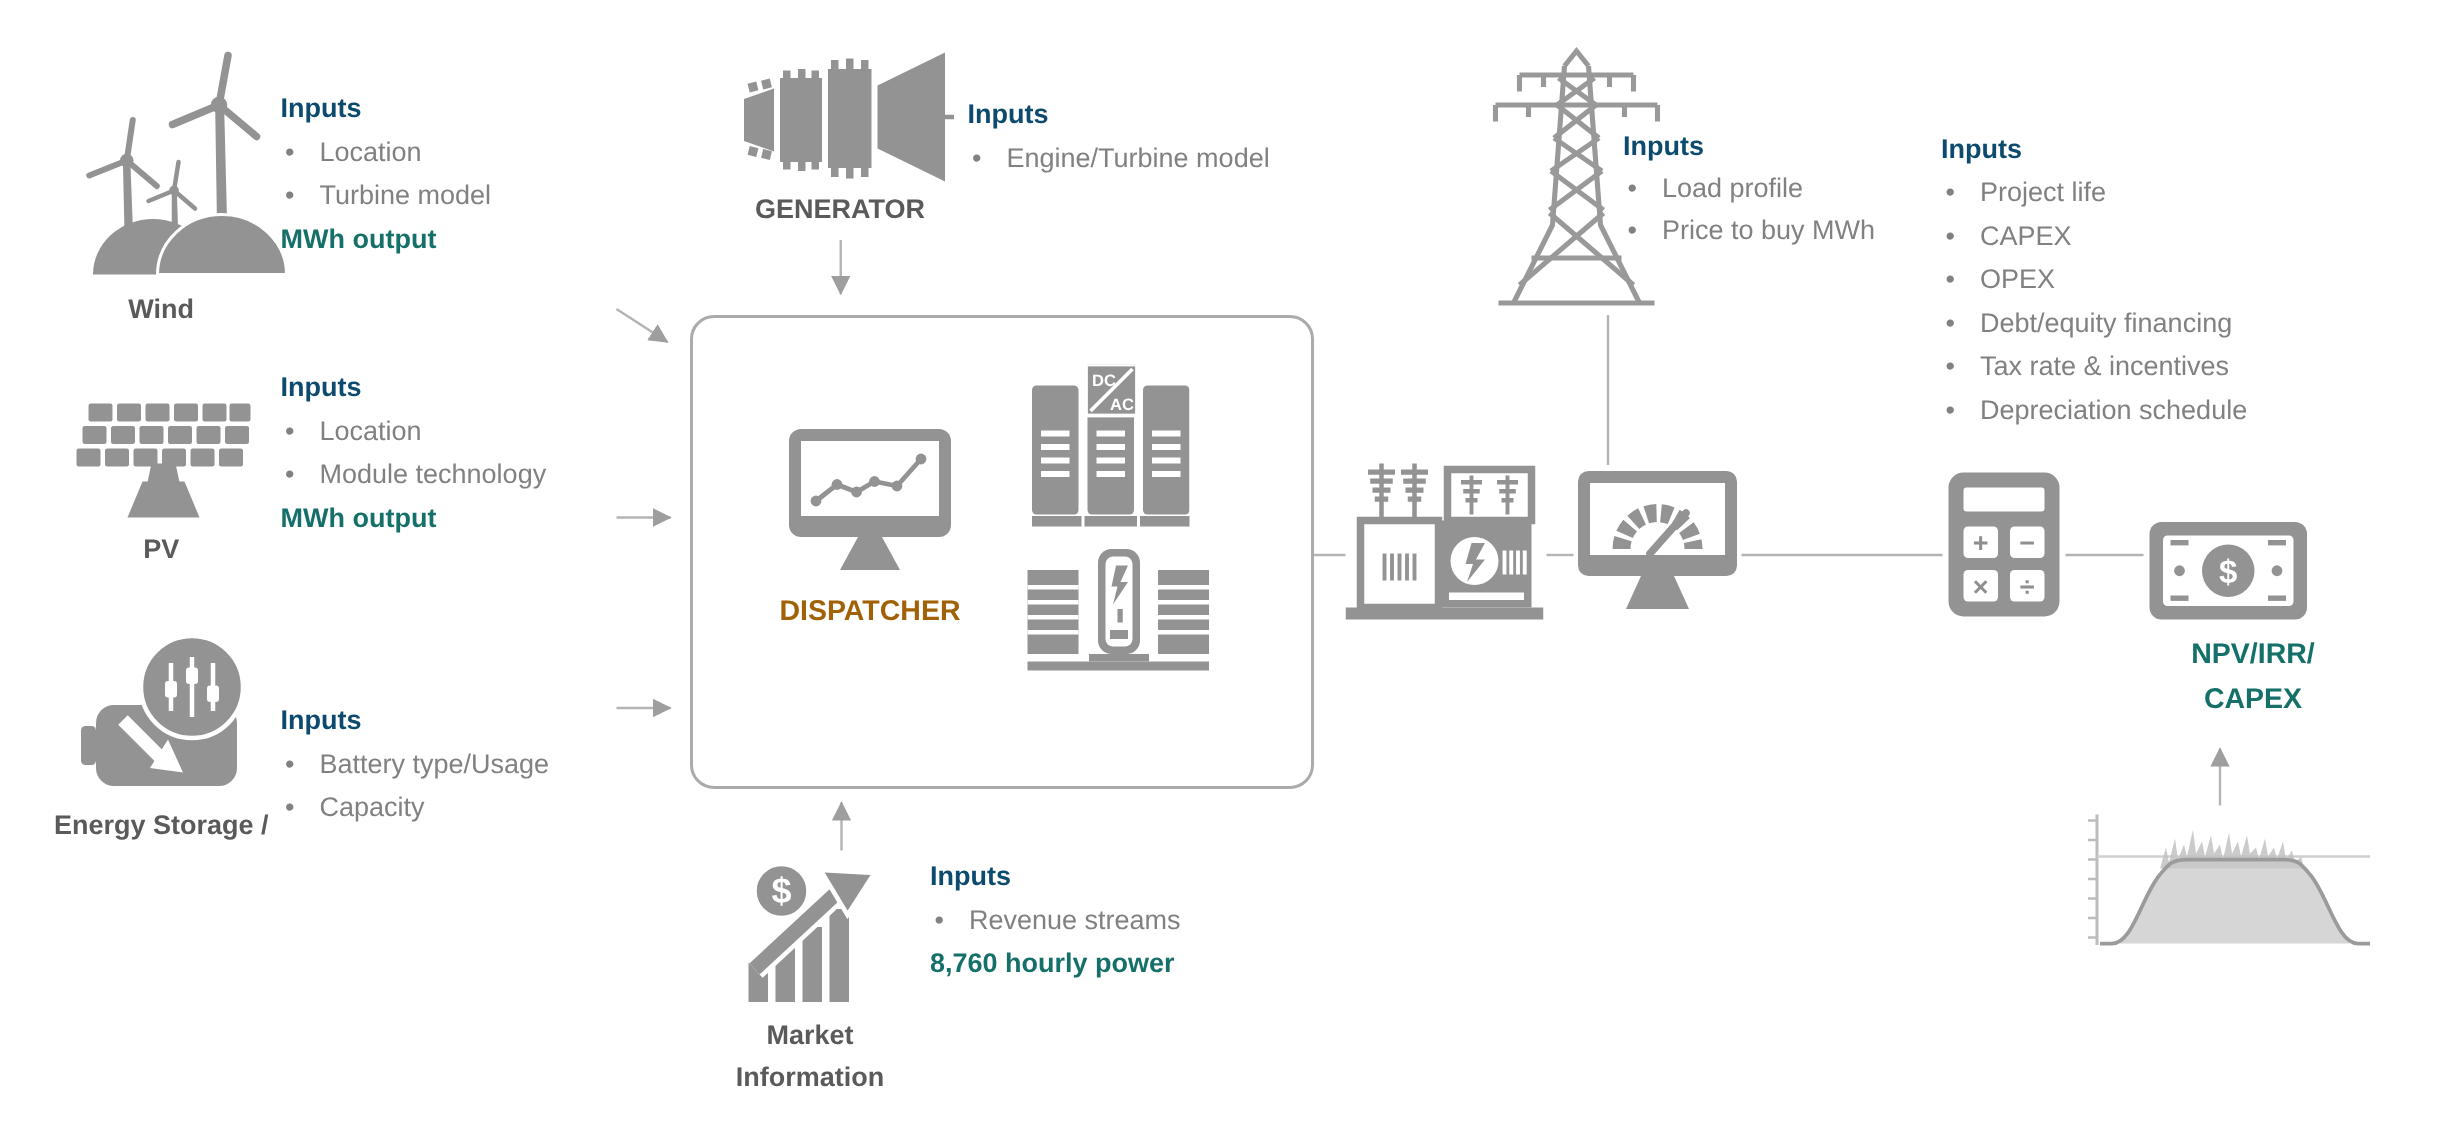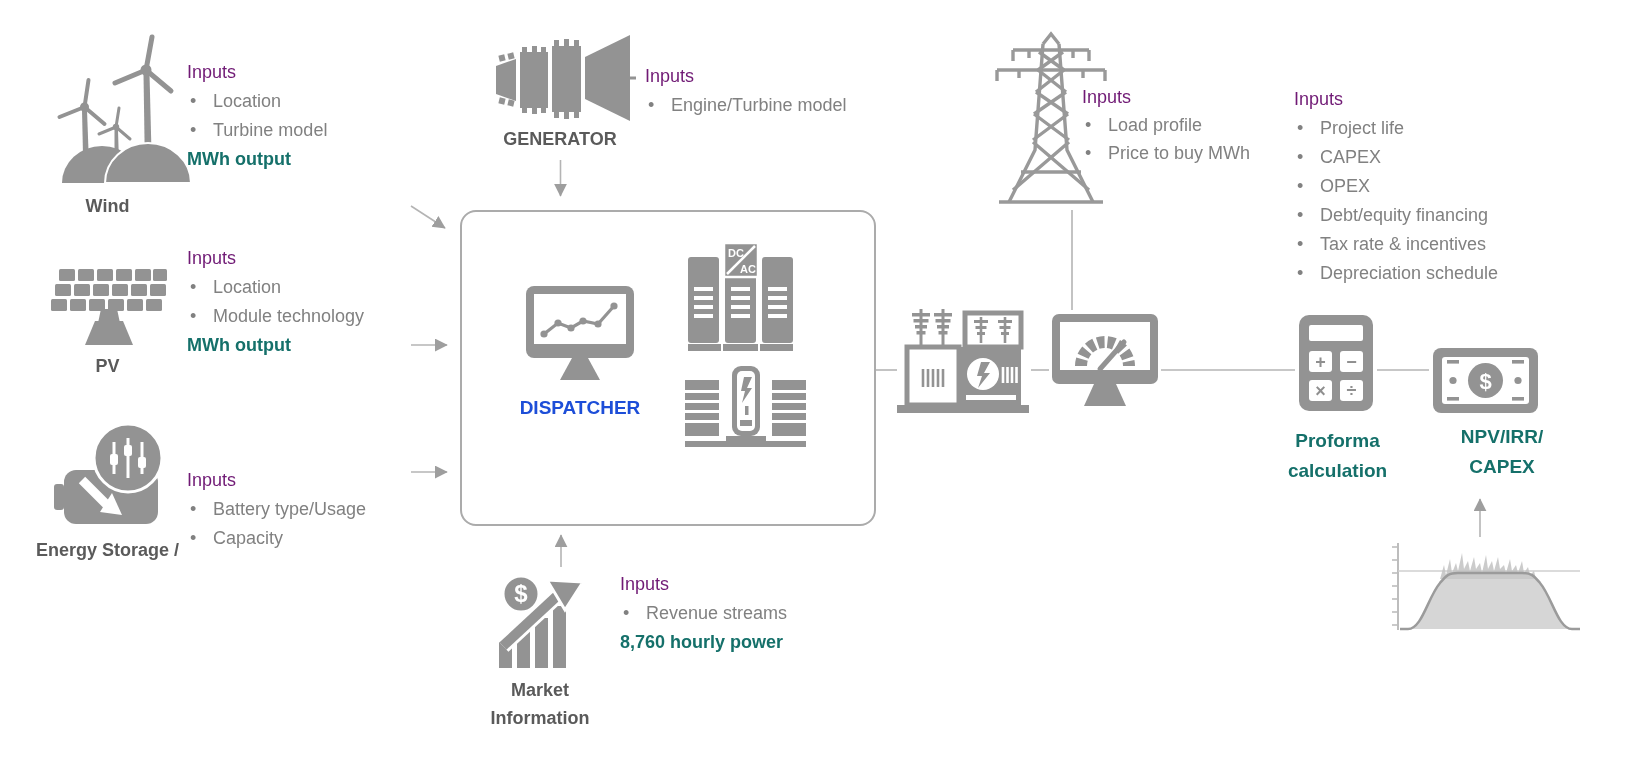--- a/index.html
+++ b/index.html
@@ -5,33 +5,33 @@
   html,body{margin:0;padding:0;background:#ffffff;}
   .canvas{position:relative;width:1641px;height:760px;background:#ffffff;
           font-family:"Liberation Sans", sans-serif;overflow:hidden;}
   .abs{position:absolute;}
   svg{display:block;}
   .icon{fill:#939393;}
   
   .inputs-block{position:absolute;font-size:18px;}
   .inputs-block .line{height:29px;line-height:29px;display:flex;align-items:center;}
   .inputs-block.tight .line{height:28px;line-height:28px;}
-  .inputs-title{font-weight:normal;color:#701a75;}
+  .inputs-title{font-weight:bold;color:#0c4a6e;}
   .bullet-item{color:#818181;}
   .bullet-item .b{width:23px;padding-left:3px;color:#818181;flex:0 0 auto;}
   .output{font-weight:bold;color:#15706a;text-align:center;}
   .node-label{position:absolute;font-weight:bold;color:#5a5a5a;font-size:18px;
               text-align:center;line-height:28px;}
   .teal-label{position:absolute;font-weight:bold;color:#15706a;font-size:19px;
               text-align:center;line-height:30px;}
   .caption{position:absolute;font-weight:bold;color:#7b7b7b;font-size:20px;line-height:30px;}
   .dispatcher-box{position:absolute;left:460px;top:210px;width:412px;height:312px;
                   border:2px solid #ababab;border-radius:16px;background:#fff;}
   .dispatcher-label{position:absolute;left:480px;top:397px;width:200px;text-align:center;
-                    font-weight:bold;font-size:19px;color:#1d4ed8;}
+                    font-weight:bold;font-size:19px;color:#a16207;}
   .connectors{position:absolute;left:0;top:0;pointer-events:none;}
 </style>
 </head>
 <body>
 
 <div class="canvas">
 
   <svg class="connectors" width="1641" height="760" viewBox="0 0 1641 760">
     <defs>
       <marker id="arr" markerWidth="10" markerHeight="9" refX="7.5" refY="4" orient="auto">
@@ -439,24 +439,20 @@
       <rect x="12" y="67" width="23" height="21" rx="3" fill="#ffffff"></rect>
       <rect x="43" y="67" width="23" height="21" rx="3" fill="#ffffff"></rect>
       <g font-size="18" font-weight="bold" fill="#8f8f8f" text-anchor="middle">
         <text x="23.5" y="55">+</text>
         <text x="54.5" y="55">−</text>
         <text x="23.5" y="84">×</text>
         <text x="54.5" y="84">÷</text>
       </g>
     </g>
   </svg>
-  <div class="teal-label" style="left:1255px;top:426px;width:165px;">
-    <div>Proforma</div>
-    <div>calculation</div>
-  </div>
 
   <svg class="abs" style="left:1432px;top:347px;" width="107" height="67" viewBox="0 0 107 67">
     <g class="icon">
       <rect x="1" y="1" width="105" height="65" rx="8"></rect>
       <rect x="10" y="10" width="87" height="47" rx="3" fill="#ffffff"></rect>
       <circle cx="53.5" cy="33.5" r="17.5"></circle>
       <text x="53.5" y="41.5" font-size="22" font-weight="bold" fill="#ffffff" text-anchor="middle">$</text>
       <circle cx="21" cy="33.5" r="3.6"></circle>
       <circle cx="86" cy="33.5" r="3.6"></circle>
       <rect x="15" y="13" width="12" height="3.6"></rect>

